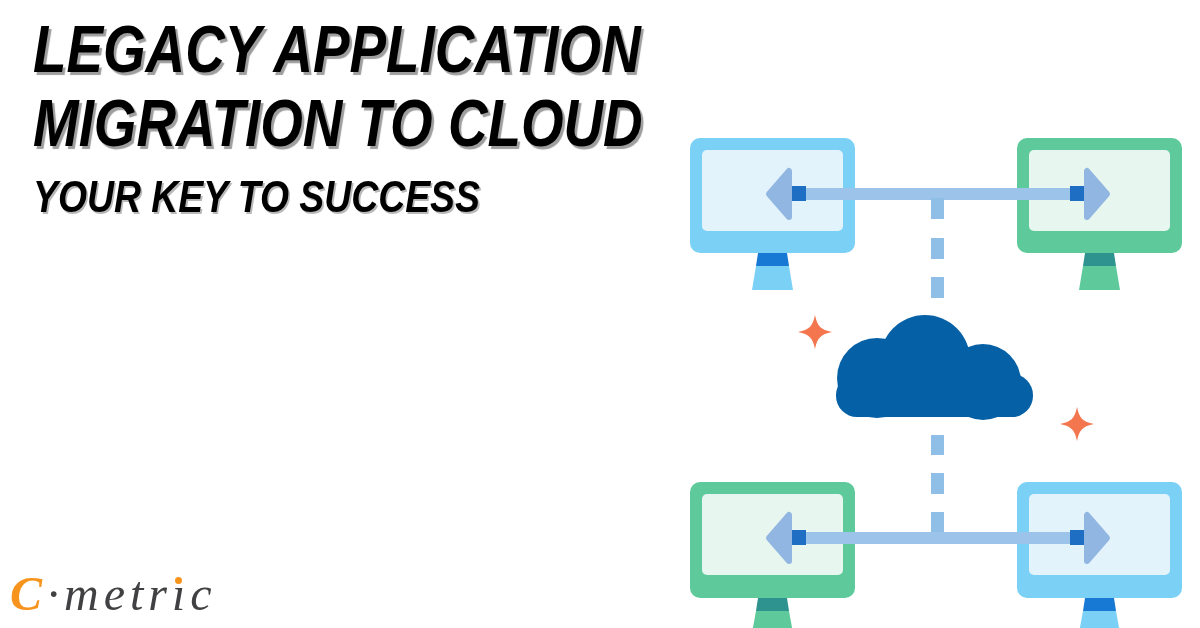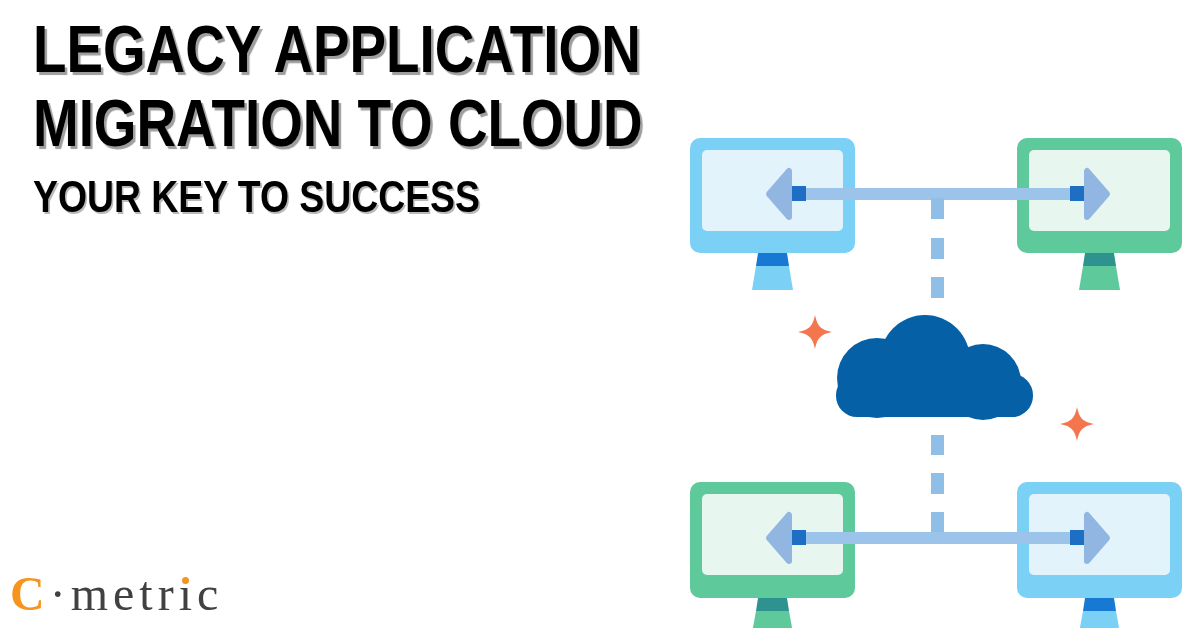--- a/index.html
+++ b/index.html
@@ -1,17 +1,17 @@
 <!DOCTYPE html>
 <html style="--c-title-shadow: #9e9e9e; --c-subtitle-shadow: #b9b9b9; --c-logo-orange: #f7941e; --c-logo-gray: #414042; --c-monitor-blue-frame: #7bd0f6; --c-monitor-blue-screen: #e3f3fc; --c-monitor-green-frame: #5ec99a; --c-monitor-green-screen: #e7f6ee; --c-stand-blue: #1779d3; --c-stand-teal: #2e938e; --c-connector-bar: #9cc3e9; --c-connector-dash: #8fbee7; --c-arrow-head: #92b6e2; --c-connector-node: #1e6fc4; --c-cloud: #0560a6; --c-sparkle: #f4764f;"><head>
 <meta charset="utf-8">
 <style>
   html,body{margin:0;padding:0;background:#fff;}
   body{width:1200px;height:628px;overflow:hidden;position:relative;font-family:"Liberation Sans",sans-serif;}
-  .canvas{position:absolute;left:0;top:0;width:992px;height:628px;background:#fff;}
+  .canvas{position:absolute;left:0;top:0;width:992px;height:628px;background:#fff;font-style:italic;}
 
   
   .headline{position:absolute;left:33px;top:12px;transform:scaleX(.83);transform-origin:0 0;white-space:nowrap;}
   .title-line{font-weight:700;font-size:66px;line-height:74px;color:#000;
               text-shadow:3px 3px 1px var(--c-title-shadow,#9e9e9e);letter-spacing:0;}
   .subtitle{font-weight:700;font-size:45px;line-height:52px;color:#000;margin-top:11px;
             text-shadow:2px 2px 0 var(--c-subtitle-shadow,#b9b9b9);}
 
   
   .logo{position:absolute;left:10px;top:570px;font-family:"Liberation Serif",serif;

